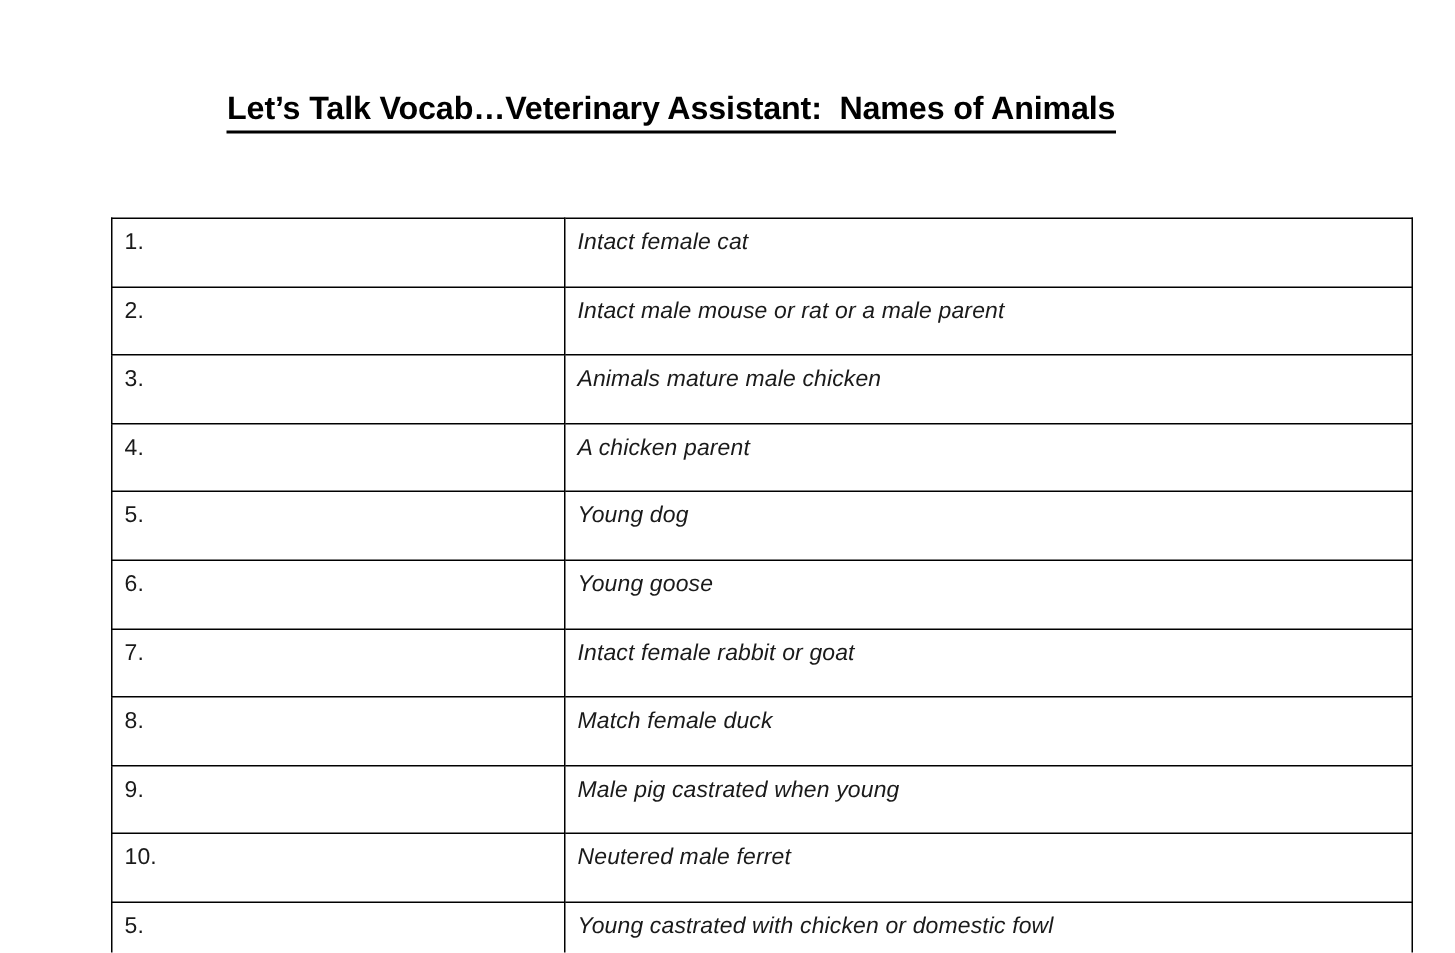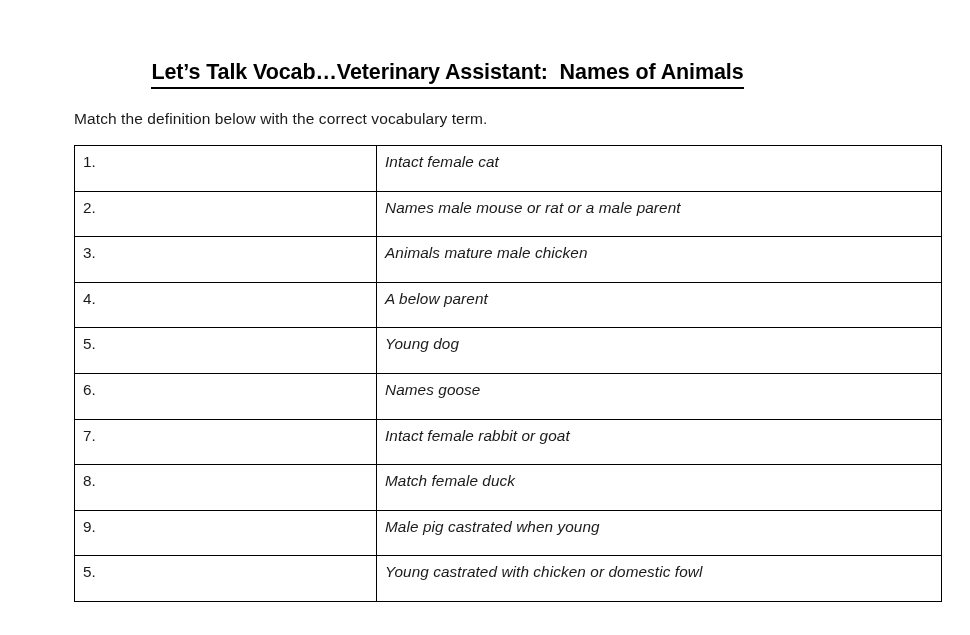--- a/index.html
+++ b/index.html
@@ -79,70 +79,69 @@
   .col-num { width: 293px; }
   .col-def { width: 556px; font-style: italic; }
 </style>
 </head>
 <body>
 
 <div class="page">
 
   <div class="doc-title"><span class="ul">Let’s Talk Vocab…Veterinary Assistant:  Names of Animals</span></div>
 
-  <div class="instructions">Match the definition below with the correct vocabulary term.</div>
 
   <table class="match-table">
     <tbody>
       <tr>
         <td class="col-num">
             <span class="cell-text">1.</span>
           </td>
         <td class="col-def">
             <span class="cell-text">Intact female cat</span>
           </td>
       </tr>
       <tr>
         <td class="col-num">
             <span class="cell-text">2.</span>
           </td>
         <td class="col-def">
-            <span class="cell-text">Names male mouse or rat or a male parent</span>
+            <span class="cell-text">Intact male mouse or rat or a male parent</span>
           </td>
       </tr>
       <tr>
         <td class="col-num">
             <span class="cell-text">3.</span>
           </td>
         <td class="col-def">
             <span class="cell-text">Animals mature male chicken</span>
           </td>
       </tr>
       <tr>
         <td class="col-num">
             <span class="cell-text">4.</span>
           </td>
         <td class="col-def">
-            <span class="cell-text">A below parent</span>
+            <span class="cell-text">A chicken parent</span>
           </td>
       </tr>
       <tr>
         <td class="col-num">
             <span class="cell-text">5.</span>
           </td>
         <td class="col-def">
             <span class="cell-text">Young dog</span>
           </td>
       </tr>
       <tr>
         <td class="col-num">
             <span class="cell-text">6.</span>
           </td>
         <td class="col-def">
-            <span class="cell-text">Names goose</span>
+            <span class="cell-text">Young goose</span>
           </td>
       </tr>
       <tr>
         <td class="col-num">
             <span class="cell-text">7.</span>
           </td>
         <td class="col-def">
             <span class="cell-text">Intact female rabbit or goat</span>
           </td>
       </tr>
@@ -157,20 +156,28 @@
       <tr>
         <td class="col-num">
             <span class="cell-text">9.</span>
           </td>
         <td class="col-def">
             <span class="cell-text">Male pig castrated when young</span>
           </td>
       </tr>
       <tr>
         <td class="col-num">
+            <span class="cell-text">10.</span>
+          </td>
+        <td class="col-def">
+            <span class="cell-text">Neutered male ferret</span>
+          </td>
+      </tr>
+      <tr>
+        <td class="col-num">
             <span class="cell-text">5.</span>
           </td>
         <td class="col-def">
             <span class="cell-text">Young castrated with chicken or domestic fowl</span>
           </td>
       </tr>
     </tbody>
   </table>
 
 </div>

